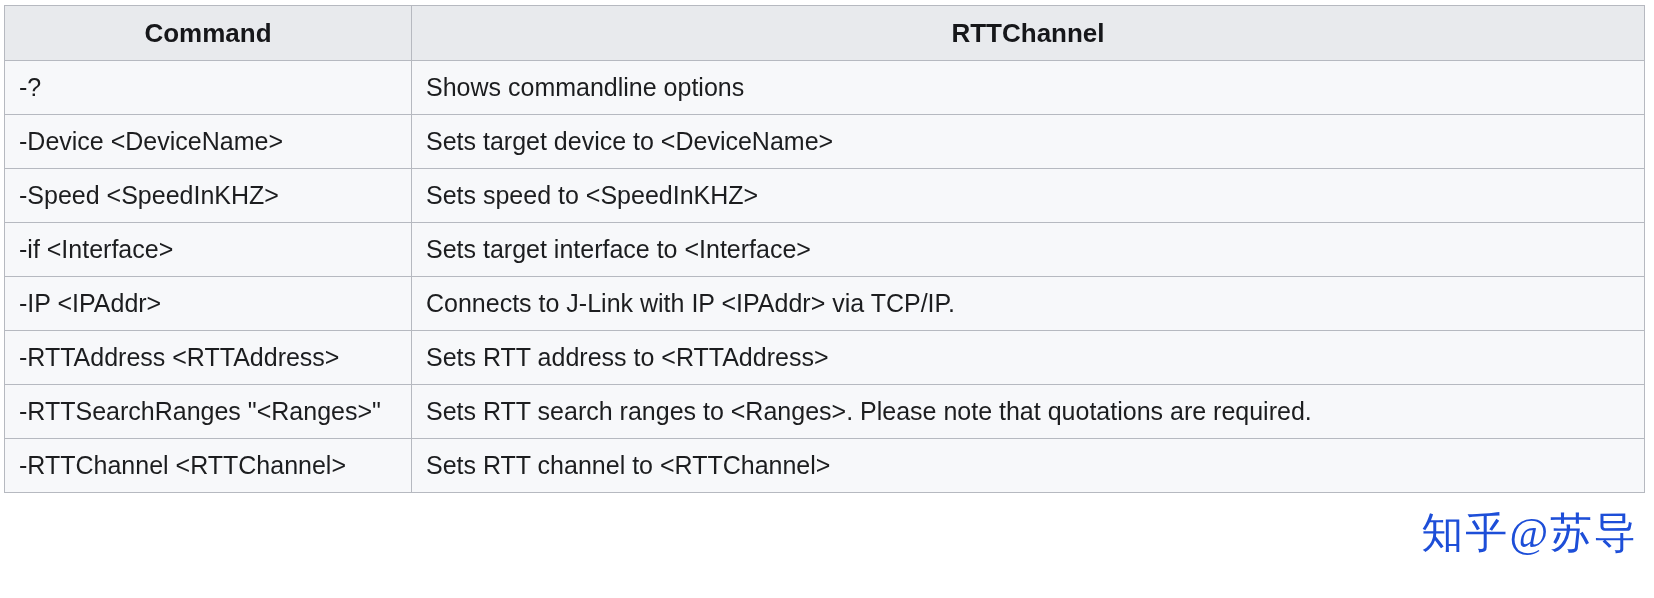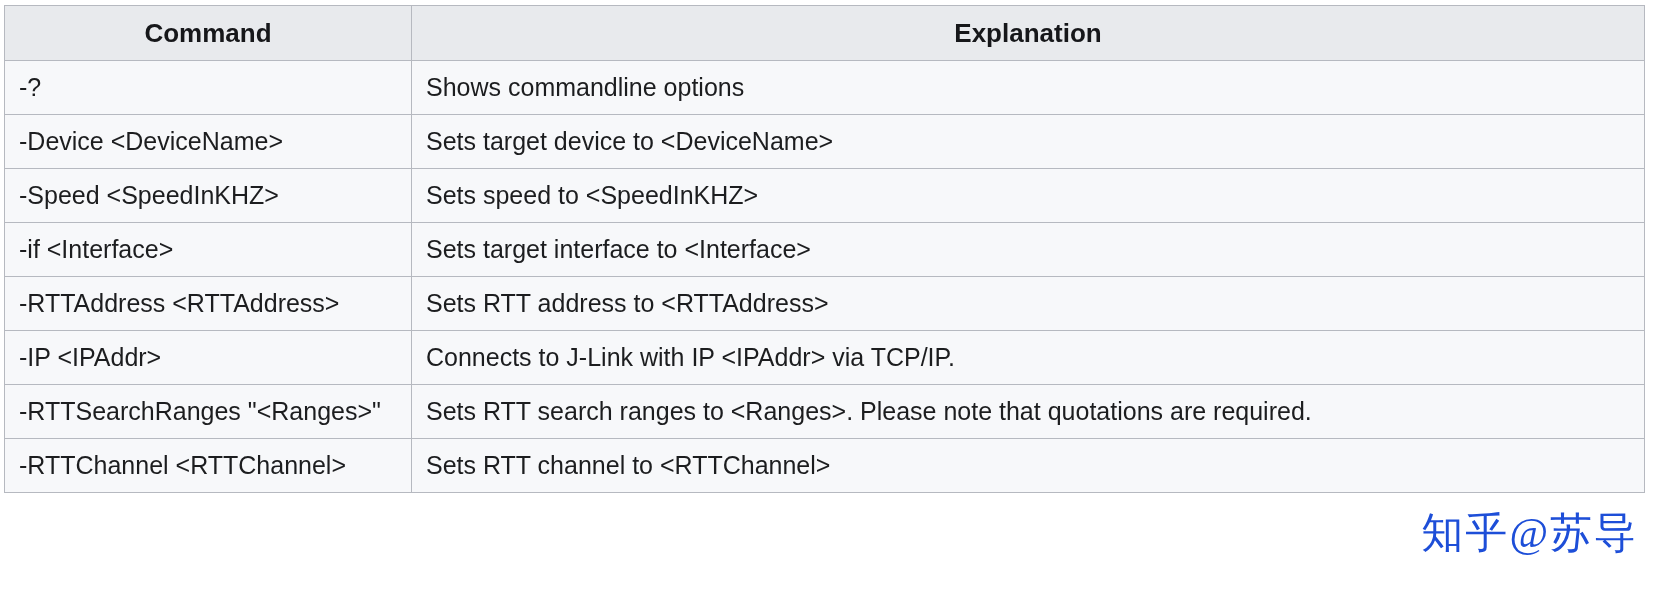--- a/index.html
+++ b/index.html
@@ -86,47 +86,47 @@
 
   <div class="table-wrap">
     <table class="cmd-table">
       <colgroup>
         <col class="c-command">
         <col class="c-explanation">
       </colgroup>
       <thead>
         <tr>
           <th>Command</th>
-          <th>Explanation</th>
+          <th>RTTChannel</th>
         </tr>
       </thead>
       <tbody>
         <tr>
           <td>-?</td>
           <td>Shows commandline options</td>
         </tr>
         <tr>
           <td>-Device &lt;DeviceName&gt;</td>
           <td>Sets target device to &lt;DeviceName&gt;</td>
         </tr>
         <tr>
           <td>-Speed &lt;SpeedInKHZ&gt;</td>
           <td>Sets speed to &lt;SpeedInKHZ&gt;</td>
         </tr>
         <tr>
           <td>-if &lt;Interface&gt;</td>
           <td>Sets target interface to &lt;Interface&gt;</td>
         </tr>
         <tr>
+          <td>-IP &lt;IPAddr&gt;</td>
+          <td>Connects to J-Link with IP &lt;IPAddr&gt; via TCP/IP.</td>
+        </tr>
+        <tr>
           <td>-RTTAddress &lt;RTTAddress&gt;</td>
           <td>Sets RTT address to &lt;RTTAddress&gt;</td>
-        </tr>
-        <tr>
-          <td>-IP &lt;IPAddr&gt;</td>
-          <td>Connects to J-Link with IP &lt;IPAddr&gt; via TCP/IP.</td>
         </tr>
         <tr>
           <td>-RTTSearchRanges "&lt;Ranges&gt;"</td>
           <td>Sets RTT search ranges to &lt;Ranges&gt;. Please note that quotations are required.</td>
         </tr>
         <tr>
           <td>-RTTChannel &lt;RTTChannel&gt;</td>
           <td>Sets RTT channel to &lt;RTTChannel&gt;</td>
         </tr>
       </tbody>

